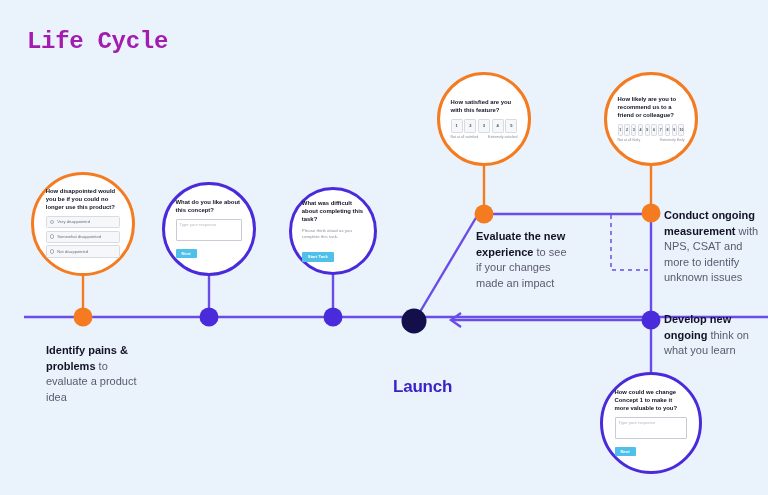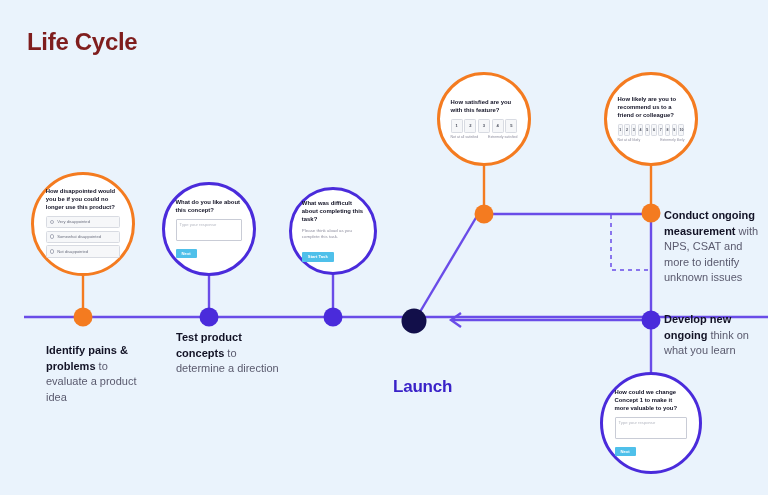--- a/index.html
+++ b/index.html
@@ -7,22 +7,23 @@
     width: 768px; height: 495px;
     background: #eaf3fc;
     font-family: "Liberation Sans", sans-serif;
     overflow: hidden;
   }
   #stage { position: relative; width: 768px; height: 495px; }
 
   
   #page-title {
     position: absolute; left: 27px; top: 28px;
-    font-size: 24px; font-weight: bold; color: #7f1d1d;
+    font-size: 24px; font-weight: bold; color: #a21caf;
     letter-spacing: -0.3px;
+    font-family: Liberation Mono, monospace;
   }
 
   
   #wires { position: absolute; left: 0; top: 0; width: 768px; height: 495px; }
 
   
   .node {
     position: absolute; border-radius: 50%;
     transform: translate(-50%, -50%);
   }
@@ -145,29 +146,29 @@
   <div class="node purple" style="left:333px; top:317px; width:19px; height:19px;"></div>
   <div class="node navy" style="left:414px; top:321px; width:25px; height:25px;"></div>
   <div class="node orange" style="left:484px; top:214px; width:19px; height:19px;"></div>
   <div class="node orange" style="left:651px; top:213px; width:19px; height:19px;"></div>
   <div class="node purple" style="left:651px; top:320px; width:19px; height:19px;"></div>
 
   <div class="mlabel" style="left:46px; top:343px; width:105px;">
     <b>Identify pains &amp; problems</b><span> to evaluate a product idea</span>
   </div>
 
-  <div class="mlabel" style="left:176px; top:330px; width:110px;">
-    <b>Test product concepts</b><span> to determine a direction</span>
-  </div>
 
 
   <div class="mlabel launch" style="left:393px; top:328px; width:80px;">
     <span>Launch</span>
   </div>
 
+  <div class="mlabel" style="left:476px; top:229px; width:96px;">
+    <b>Evaluate the new experience</b><span> to see if your changes made an impact</span>
+  </div>
 
   <div class="mlabel" style="left:664px; top:208px; width:100px;">
     <b>Conduct ongoing measurement</b><span> with NPS, CSAT and more to identify unknown issues</span>
   </div>
 
   <div class="mlabel" style="left:664px; top:312px; width:100px;">
     <b>Develop new ongoing</b><span> think on what you learn</span>
   </div>
 
   <div class="bubble orange" style="left:83px; top:224px; width:104px; height:104px;">

